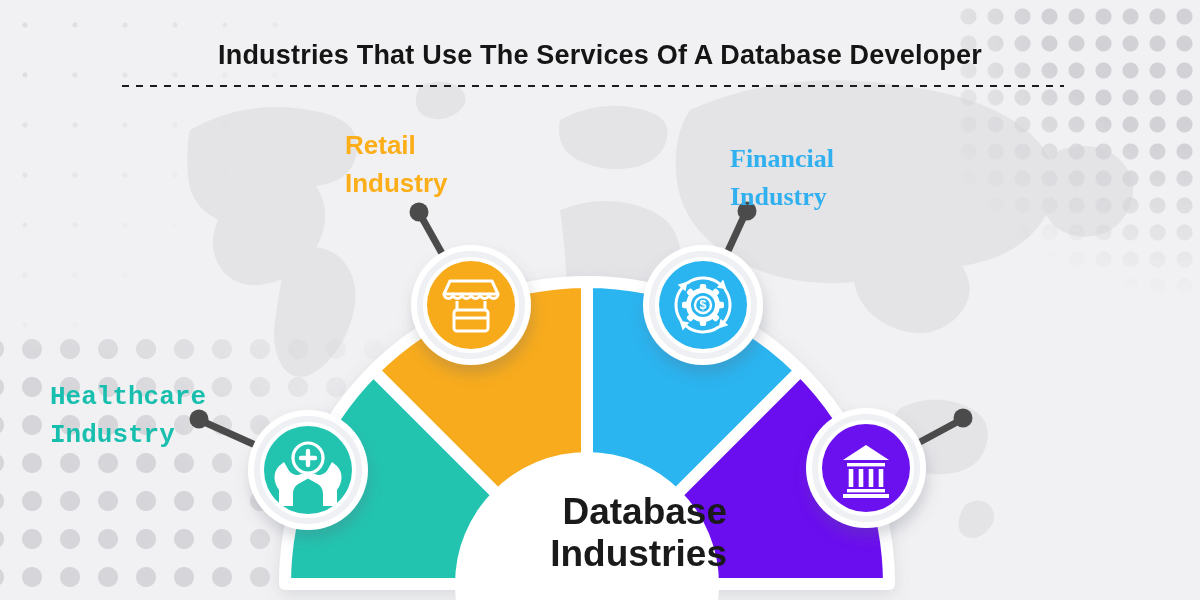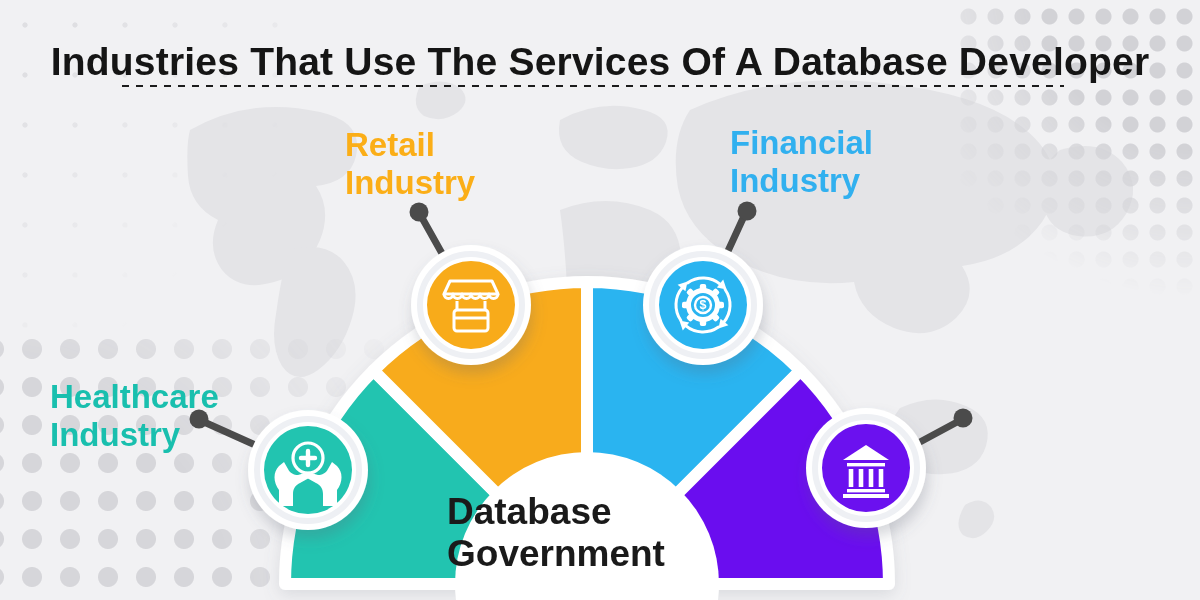--- a/index.html
+++ b/index.html
@@ -28,39 +28,39 @@
   .dots-tl{
     left:0; top:0; width:320px; height:330px; opacity:.75;
     background-image:radial-gradient(circle,#d9d9dd 2.2px, rgba(217,217,221,0) 3px);
     background-size:50px 50px;
     -webkit-mask-image:linear-gradient(135deg,#000 15%, transparent 70%);
     mask-image:linear-gradient(135deg,#000 15%, transparent 70%);
   }
   
   .title{
     position:absolute; left:0; right:0; top:40px; z-index:3;
-    text-align:center; font-size:39px; font-weight:800; color:#151515;
+    text-align:center; font-size:27px; font-weight:800; color:#151515;
     letter-spacing:.2px;
   }
   .title-rule{
     position:absolute; left:122px; top:85px; width:942px; height:2px; z-index:3;
     background:repeating-linear-gradient(90deg,#1c1c1c 0 7px, transparent 7px 14px);
   }
   
   .diagram{position:absolute; inset:0; z-index:4;}
   
   .center-text{
     position:absolute; left:447px; top:491px; width:280px; z-index:5;
-    text-align:left; font-size:37px; line-height:42px; font-weight:800; color:#1a1a1a;
-  }
-  
-  .seg-label{position:absolute; z-index:5; font-size:33px; line-height:38px; font-weight:800;}
-  .lbl-healthcare{left:50px;  top:378px; color:#19bfae;}
+    text-align:right; font-size:37px; line-height:42px; font-weight:800; color:#1a1a1a;
+  }
+  
+  .seg-label{position:absolute; z-index:5; font-size:26px; line-height:38px; font-weight:800;}
+  .lbl-healthcare{left:50px;  top:378px; color:#19bfae;font-family:Liberation Mono, monospace;}
   .lbl-retail    {left:345px; top:126px; color:#fbae17;}
-  .lbl-financial {left:730px; top:124px; color:#31b0ef;}
+  .lbl-financial {left:730px; top:140px; color:#31b0ef;font-family:Liberation Serif, serif;}
   .lbl-government{left:988px; top:392px; color:#6714e9;}
 </style>
 </head>
 <body>
 
 <div class="stage">
 
   <div class="map-layer">
     <svg width="1200" height="600" viewBox="0 0 1200 600">
       <g>
@@ -183,21 +183,21 @@
         <rect x="2.7" y="1" width="4.6" height="18"></rect>
         <rect x="12.7" y="1" width="4.6" height="18"></rect>
         <rect x="-19" y="21" width="38" height="3.4"></rect>
         <rect x="-23" y="26" width="46" height="4"></rect>
       </g>
     </g>
   </svg>
 
   <div class="center-text">
     <div>Database</div>
-    <div>Government</div>
+    <div>Industries</div>
   </div>
 
   <div class="seg-label lbl-healthcare">
     <div>Healthcare</div>
     <div>Industry</div>
   </div>
   <div class="seg-label lbl-retail">
     <div>Retail</div>
     <div>Industry</div>
   </div>

